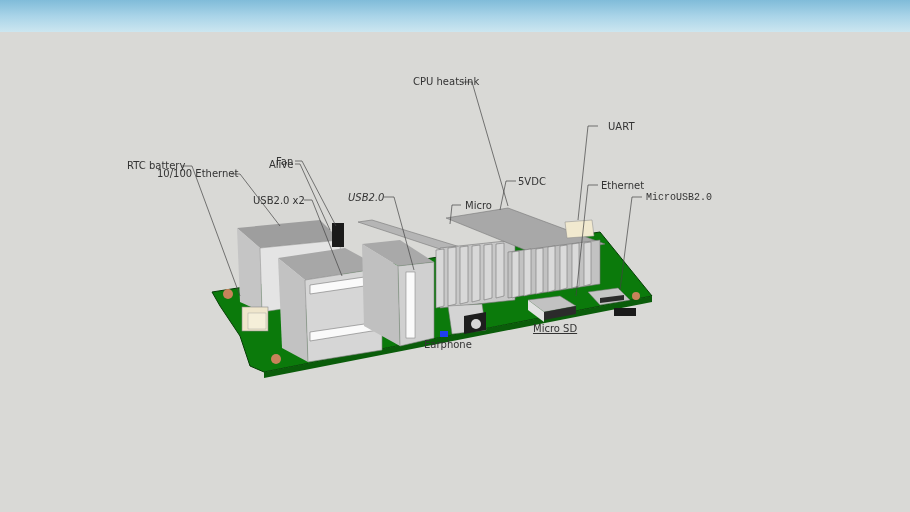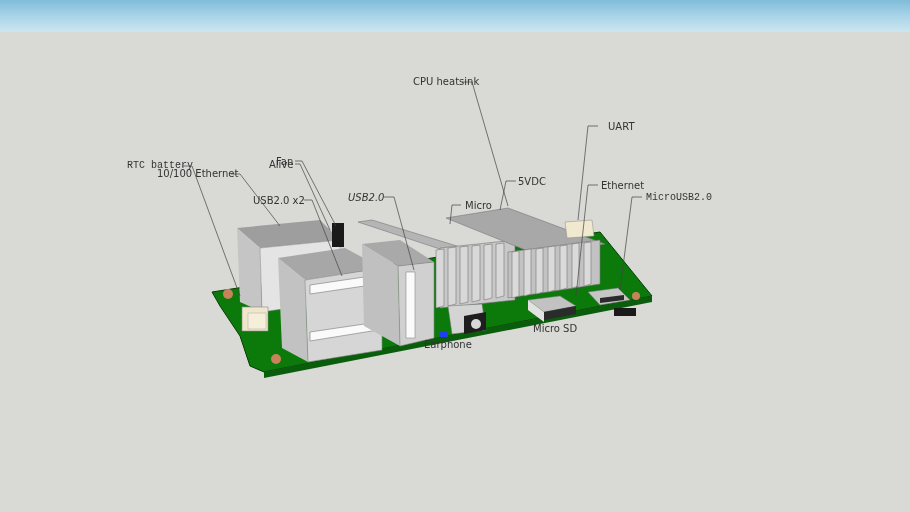--- a/index.html
+++ b/index.html
@@ -114,24 +114,24 @@
     <polyline points="384,197 394,197 414,270"></polyline>
     <polyline points="516,181 506,181 500,210"></polyline>
     <polyline points="598,185 588,185 576,296"></polyline>
     <polyline points="461,205 452,205 450,224"></polyline>
     <polyline points="642,197 632,197 620,290"></polyline>
   </g>
 </svg>
 
 <div class="label" style="left:401px;top:76px;margin-left:12px;">CPU heatsink</div>
 <div class="label" style="left:608px;top:121px;">UART</div>
-<div class="label" style="left:127px;top:160px;font-family:Liberation Mono, monospace;">RTC battery</div>
+<div class="label" style="left:127px;top:160px;">RTC battery</div>
 <div class="label" style="left:157px;top:168px;">10/100 Ethernet</div>
 <div class="label" style="left:276px;top:156px;">Fan</div>
 <div class="label" style="left:269px;top:159px;">Alive</div>
 <div class="label" style="left:253px;top:195px;">USB2.0 x2</div>
 <div class="label" style="left:348px;top:192px;font-style:italic;">USB2.0</div>
 <div class="label" style="left:518px;top:176px;">5VDC</div>
 <div class="label" style="left:601px;top:180px;">Ethernet</div>
 <div class="label" style="left:465px;top:200px;">Micro</div>
 <div class="label" style="left:646px;top:192px;font-family:Liberation Mono, monospace;">MicroUSB2.0</div>
-<div class="label" style="left:533px;top:323px;">Micro SD</div>
+<div class="label" style="left:533px;top:323px;text-decoration:underline;">Micro SD</div>
 <div class="label" style="left:424px;top:339px;">Earphone</div>
 
 </body></html>

